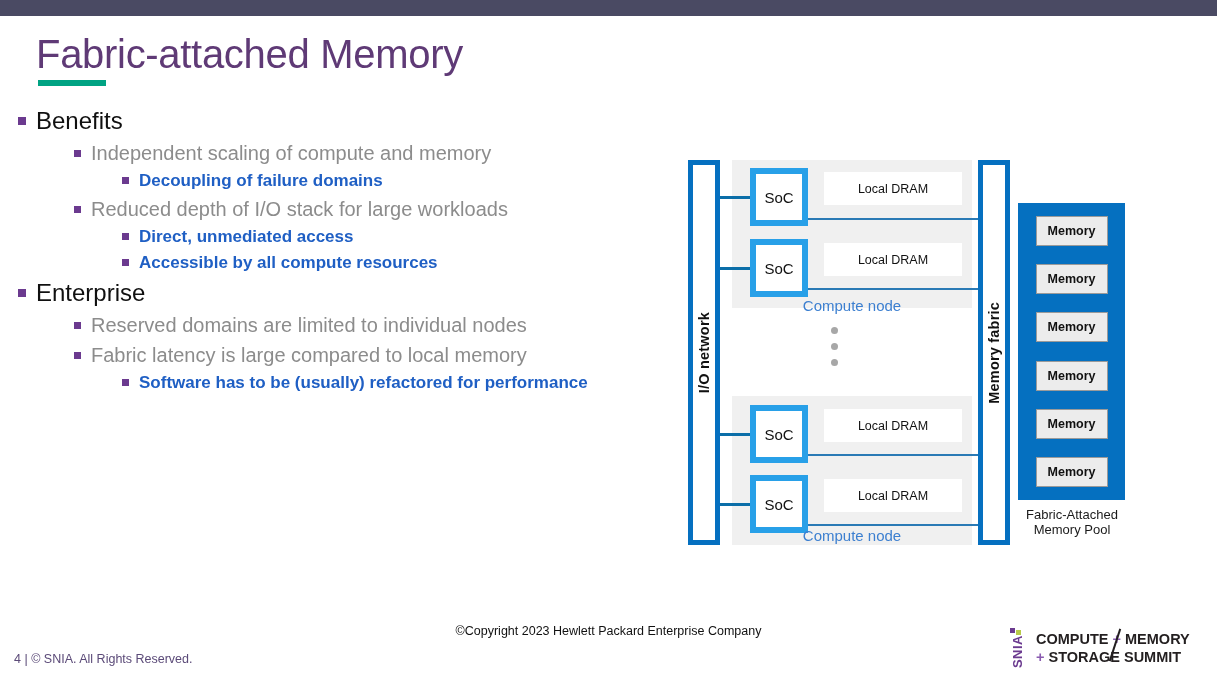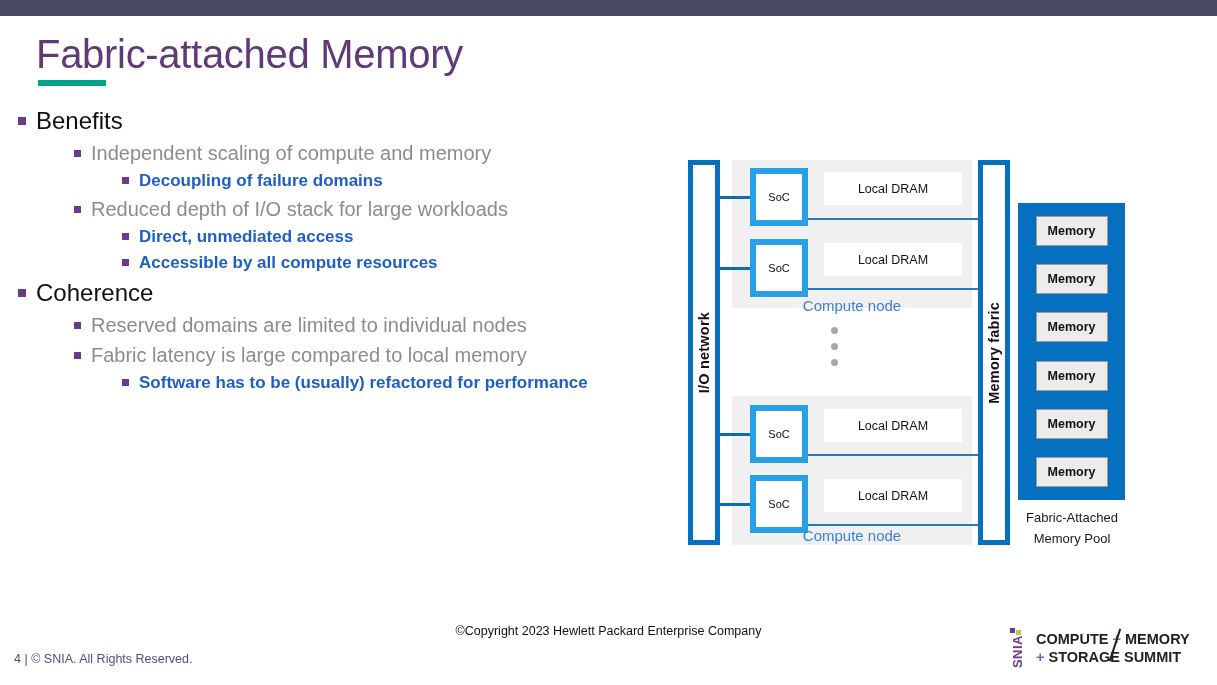--- a/index.html
+++ b/index.html
@@ -85,21 +85,21 @@
     position: absolute; width: 240px; left: 44px;
     text-align: center; font-size: 15px; color: #3c7fd0;
   }
   #node-a-label { top: 142px; }
   #node-b-label { top: 372px; }
 
   .soc {
     position: absolute; left: 62px; width: 58px; height: 58px;
     background: #ffffff; border: 6px solid #28a0e8;
     display: flex; align-items: center; justify-content: center;
-    font-size: 11px; color: #111;
+    font-size: 15px; color: #111;
   }
   .dram {
     position: absolute; left: 136px; width: 138px; height: 33px;
     background: #ffffff;
     display: flex; align-items: center; justify-content: center;
     font-size: 12.5px; color: #111;
   }
   
   .io-link {
     position: absolute; left: 32px; width: 30px; height: 3px; background: #0b6ea8;
@@ -122,21 +122,21 @@
     display: flex; flex-direction: column; align-items: center;
     justify-content: space-between;
   }
   .mem {
     width: 72px; height: 30px; background: #ececec; border: 1px solid #9a9a9a;
     display: flex; align-items: center; justify-content: center;
     font-size: 12.5px; color: #111; font-weight: 600;
   }
   .pool-caption {
     position: absolute; left: 317px; top: 352px; width: 134px;
-    text-align: center; font-size: 13px; line-height: 21px; color: #1a1a1a;
+    text-align: center; font-size: 13px; line-height: 15px; color: #1a1a1a;
   }
 
   
   .copyright {
     position: absolute; left: 0; top: 624px; width: 1217px;
     text-align: center; font-size: 12.5px; color: #111;
   }
   .page-note {
     position: absolute; left: 14px; top: 652px;
     font-size: 12.5px; color: #5b4a78;
@@ -194,21 +194,21 @@
     <div class="bullet lvl3">
       <span class="sq"></span>
       <span class="txt">Direct, unmediated access</span>
     </div>
     <div class="bullet lvl3">
       <span class="sq"></span>
       <span class="txt">Accessible by all compute resources</span>
     </div>
     <div class="bullet lvl1">
       <span class="sq"></span>
-      <span class="txt">Coherence</span>
+      <span class="txt">Enterprise</span>
     </div>
     <div class="bullet lvl2">
       <span class="sq"></span>
       <span class="txt">Reserved domains are limited to individual nodes</span>
     </div>
     <div class="bullet lvl2">
       <span class="sq"></span>
       <span class="txt">Fabric latency is large compared to local memory</span>
     </div>
     <div class="bullet lvl3">

